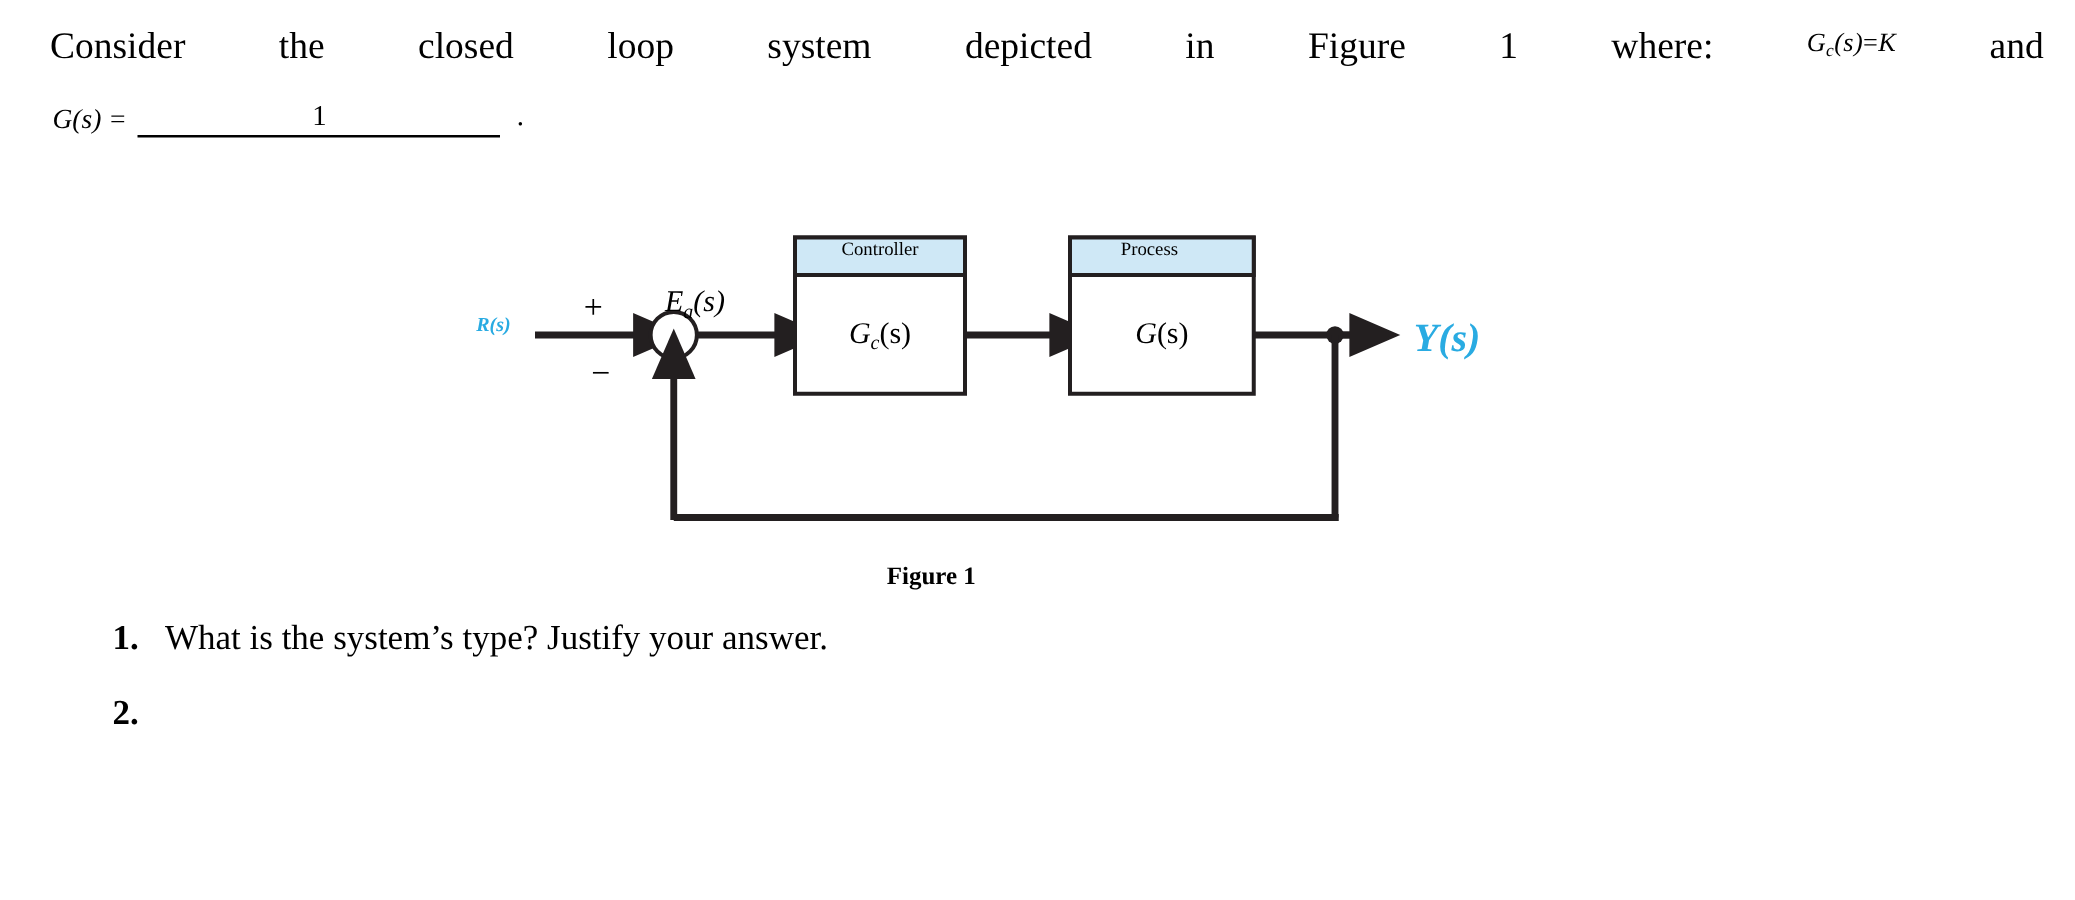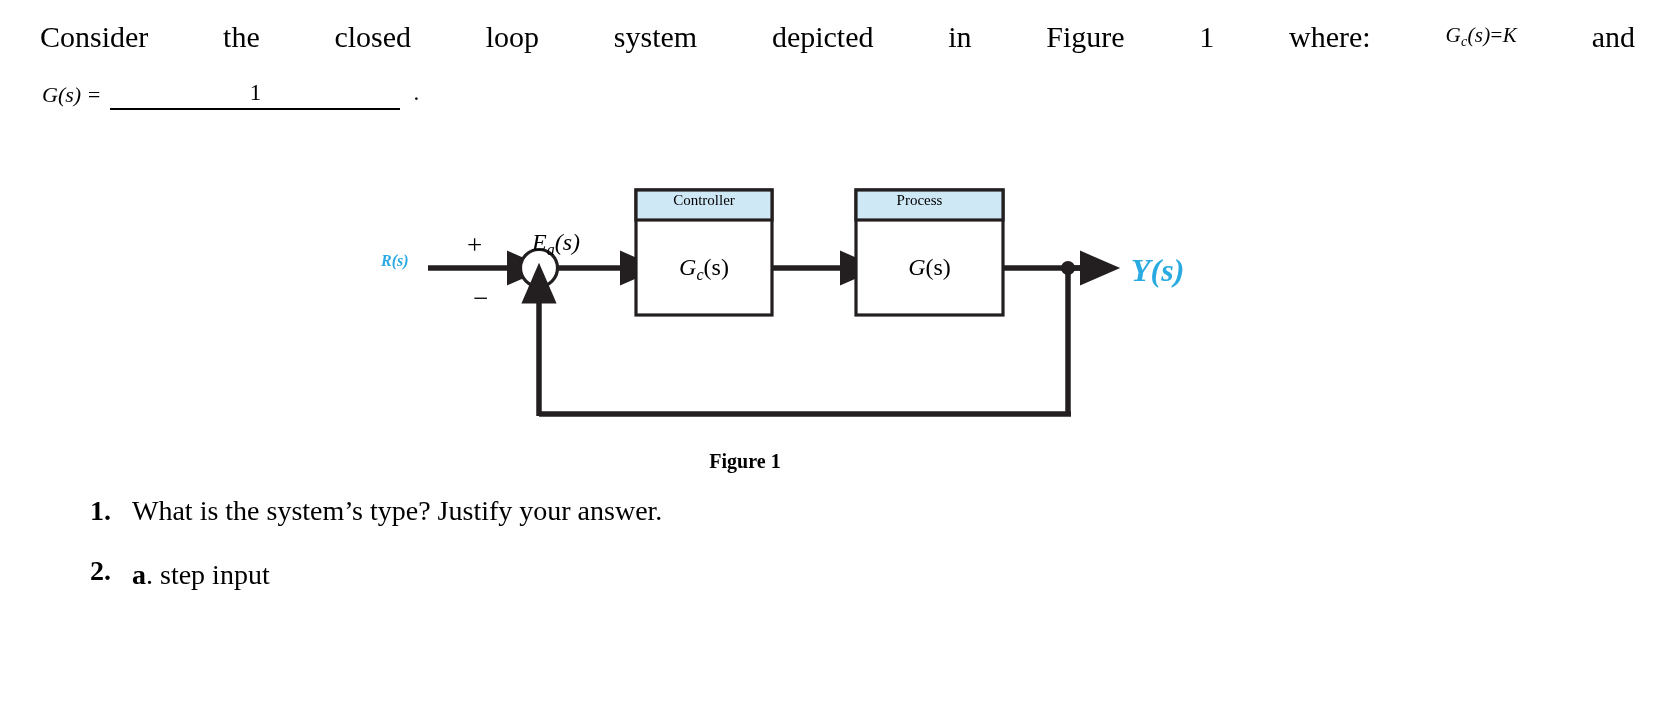--- a/index.html
+++ b/index.html
@@ -280,17 +280,16 @@
 <div class="qlist">
 
   <div class="q-item">
     <span class="q-num">1.</span>
     <span class="q-body">What is the system’s type? Justify your answer.</span>
   </div>
 
   <div class="q-item">
     <span class="q-num">2.</span>
     <span class="q-body">
-      <div class="sub-item"><b>a</b><span>. step input</span></div>
     </span>
   </div>
 
 </div>
 
 </body></html>

